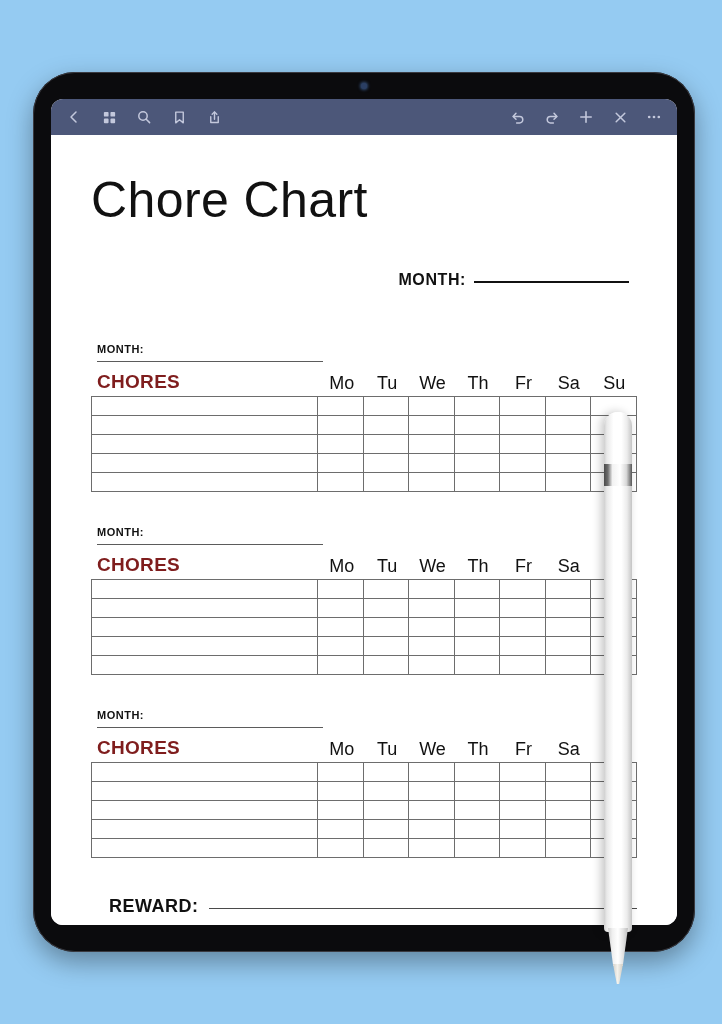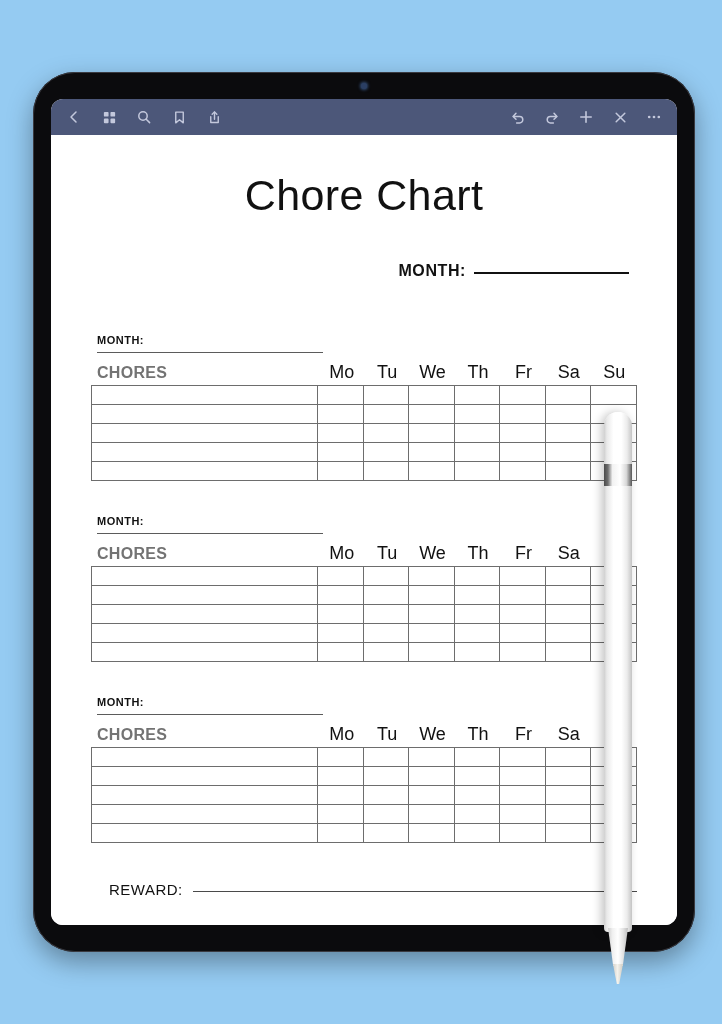--- a/index.html
+++ b/index.html
@@ -70,22 +70,21 @@
 
   
   #page {
     position:relative;
     height:790px;
     background:#fff;
     padding:0 40px;
   }
 
   #doc-title {
-    text-align:center;
-    font-size:43px;
+    font-size:50px;
     font-weight:300;
     letter-spacing:.4px;
     color:#111;
     margin-top:36px;
   }
 
   
   #header-month {
     display:flex;
     justify-content:flex-end;
@@ -119,21 +118,21 @@
     margin-top:4px;
   }
 
   .sec-head {
     display:flex;
     align-items:flex-end;
     margin-top:9px;
     padding-left:6px;
   }
   .sec-head .chores {
-    font-size:16px; font-weight:700; letter-spacing:.3px; color:#737373;
+    font-size:19px; font-weight:700; letter-spacing:.3px; color:#7f1d1d;
     padding-bottom:1px;
     text-align:center;
   }
   .days {
     margin-left:auto;
     display:flex;
     width:318px;
   }
   .days span {
     flex:1;
@@ -156,21 +155,21 @@
   table.grid td.chore-cell { width:226px; }
 
   
   #reward {
     display:flex;
     align-items:baseline;
     margin-top:38px;
     padding-left:18px;
   }
   #reward .lbl {
-    font-size:15px; font-weight:400; letter-spacing:.5px; color:#111;
+    font-size:18px; font-weight:700; letter-spacing:.5px; color:#111;
   }
   #reward .rule {
     flex:1; height:0;
     border-bottom:1.6px solid #4a4a4a;
     margin-left:10px;
     position:relative; top:-3px;
   }
 
   
   #pencil {

